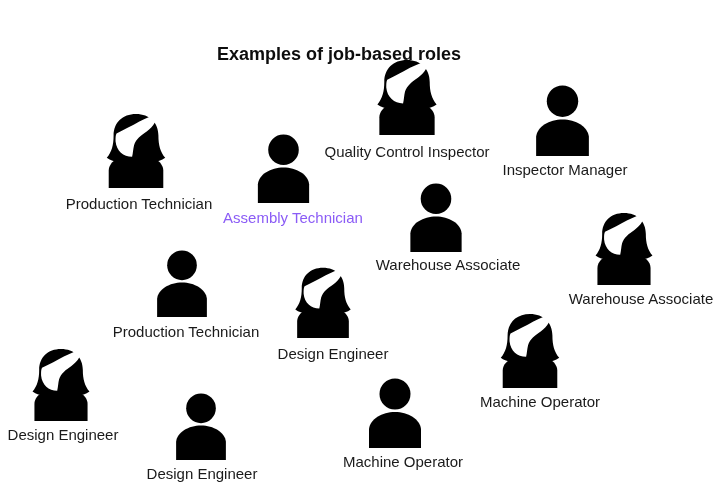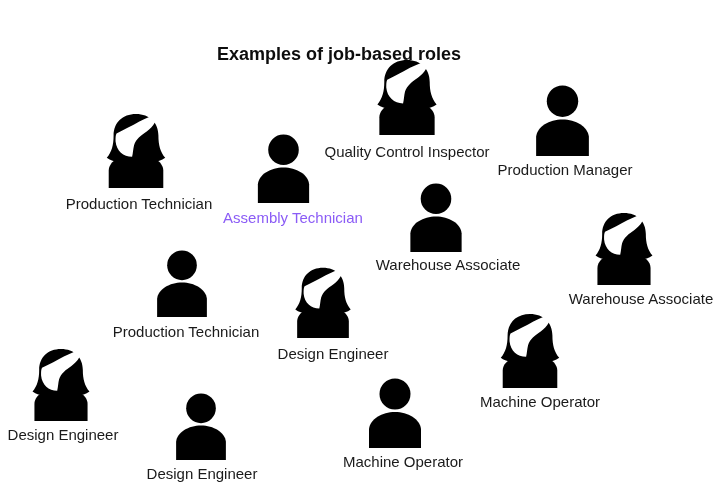--- a/index.html
+++ b/index.html
@@ -55,21 +55,21 @@
     <div class="person-label" style="left: 407px; top: 143px; color: rgb(26, 26, 26);">Quality Control Inspector</div>
   </div>
 
   <div class="person">
     <span class="person-icon" style="left: 529px; top: 85px; width: 67px; height: 71px;">
           <svg viewBox="0 0 64 70" xmlns="http://www.w3.org/2000/svg">
             <circle cx="32" cy="16" r="15.5" fill="#000000"></circle>
             <path fill="#000000" d="M32 34C19 34 7 41 6 51L6 70L58 70L58 51C57 41 45 34 32 34Z"></path>
           </svg>
         </span>
-    <div class="person-label" style="left: 565px; top: 161px; color: rgb(26, 26, 26);">Production Manager</div>
+    <div class="person-label" style="left: 565px; top: 161px; color: rgb(26, 26, 26);">Inspector Manager</div>
   </div>
 
   <div class="person">
     <span class="person-icon" style="left: 102px; top: 112px; width: 68px; height: 76px;">
           <svg viewBox="0 0 68 78" xmlns="http://www.w3.org/2000/svg">
             <path fill="#000000" d="M34 42C20 43 6 50 6 60L6 78L62 78L62 60C62 50 48 43 34 42Z"></path>
             <path fill="#000000" d="M34 2C20 2 11 11 11 24C11 34 9 41 4 47C12 53 24 52 29 46L39 46C44 52 56 53 64 47C59 41 57 34 57 24C57 11 48 2 34 2Z"></path>
             <path fill="#ffffff" d="M30 46C21 46 14 40 13 30C13 26 13 24 14 22C22 18 30 14 37 10C45 6 52 4 57 0C56 8 52 15 45 20C39 24 34 28 32 34C31 38 31 42 30 46Z"></path>
           </svg>
         </span>

